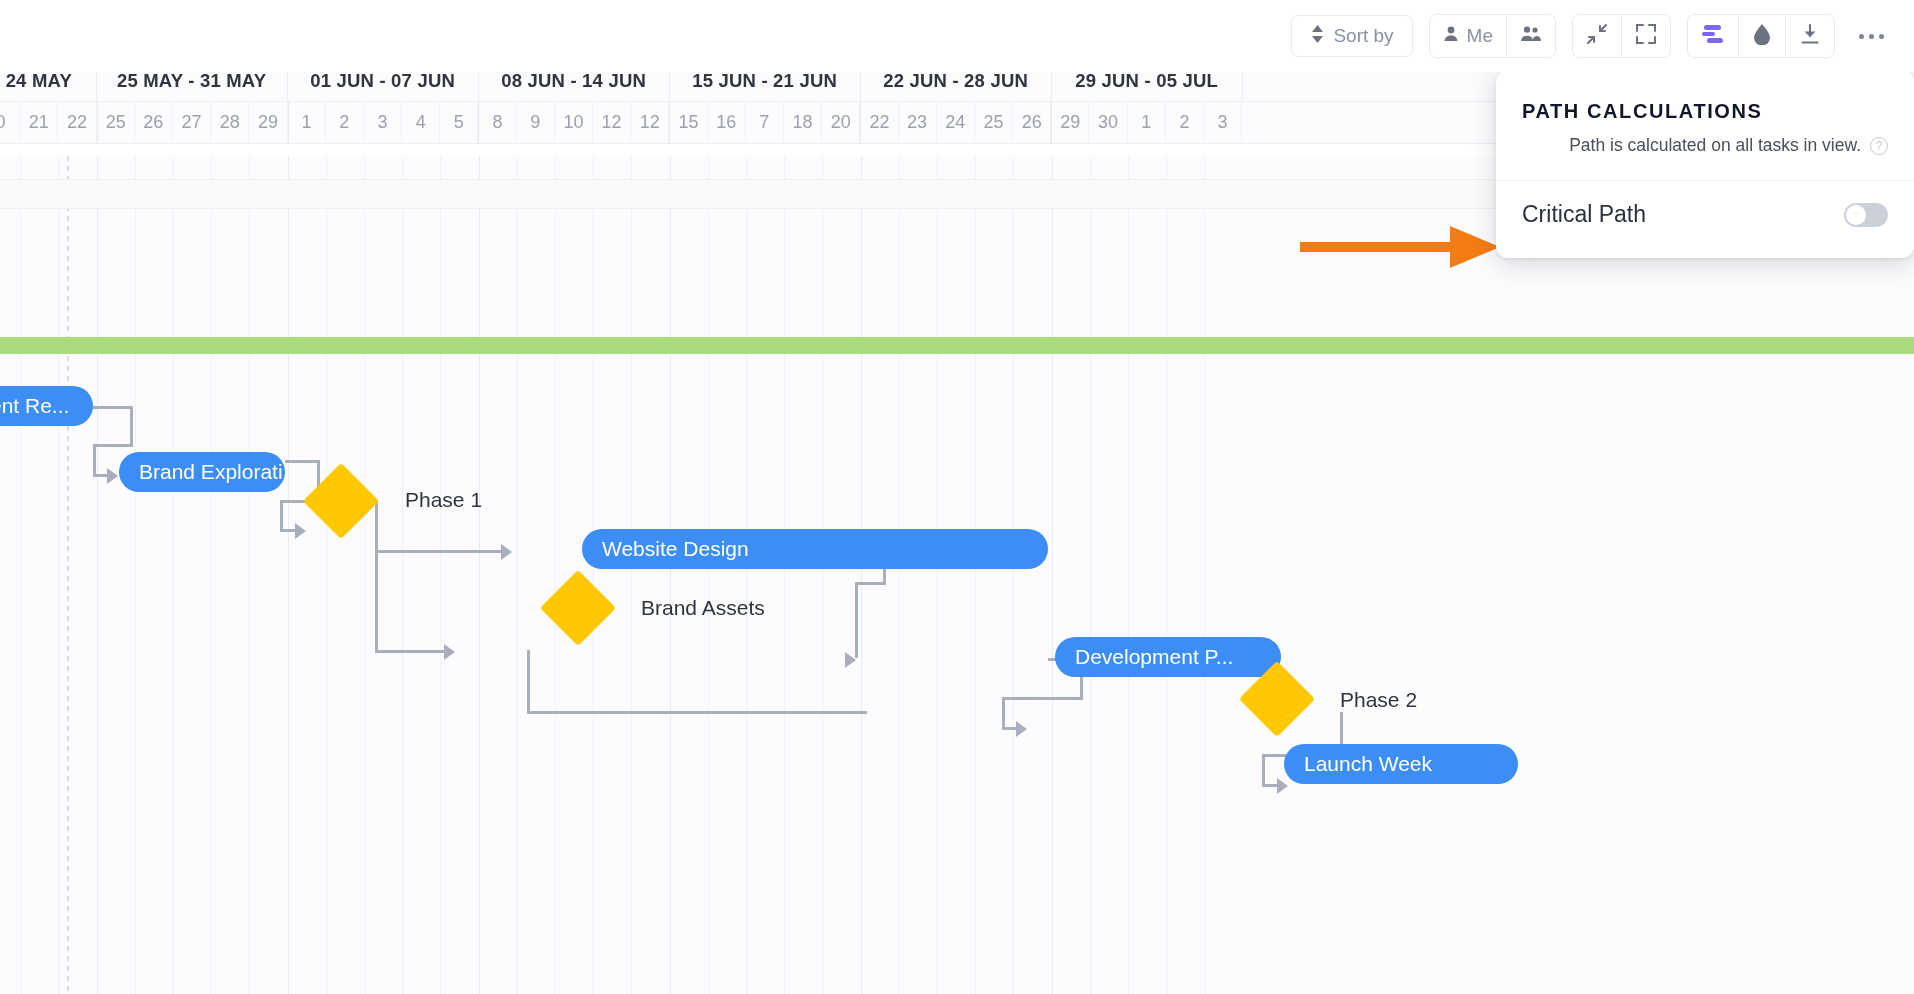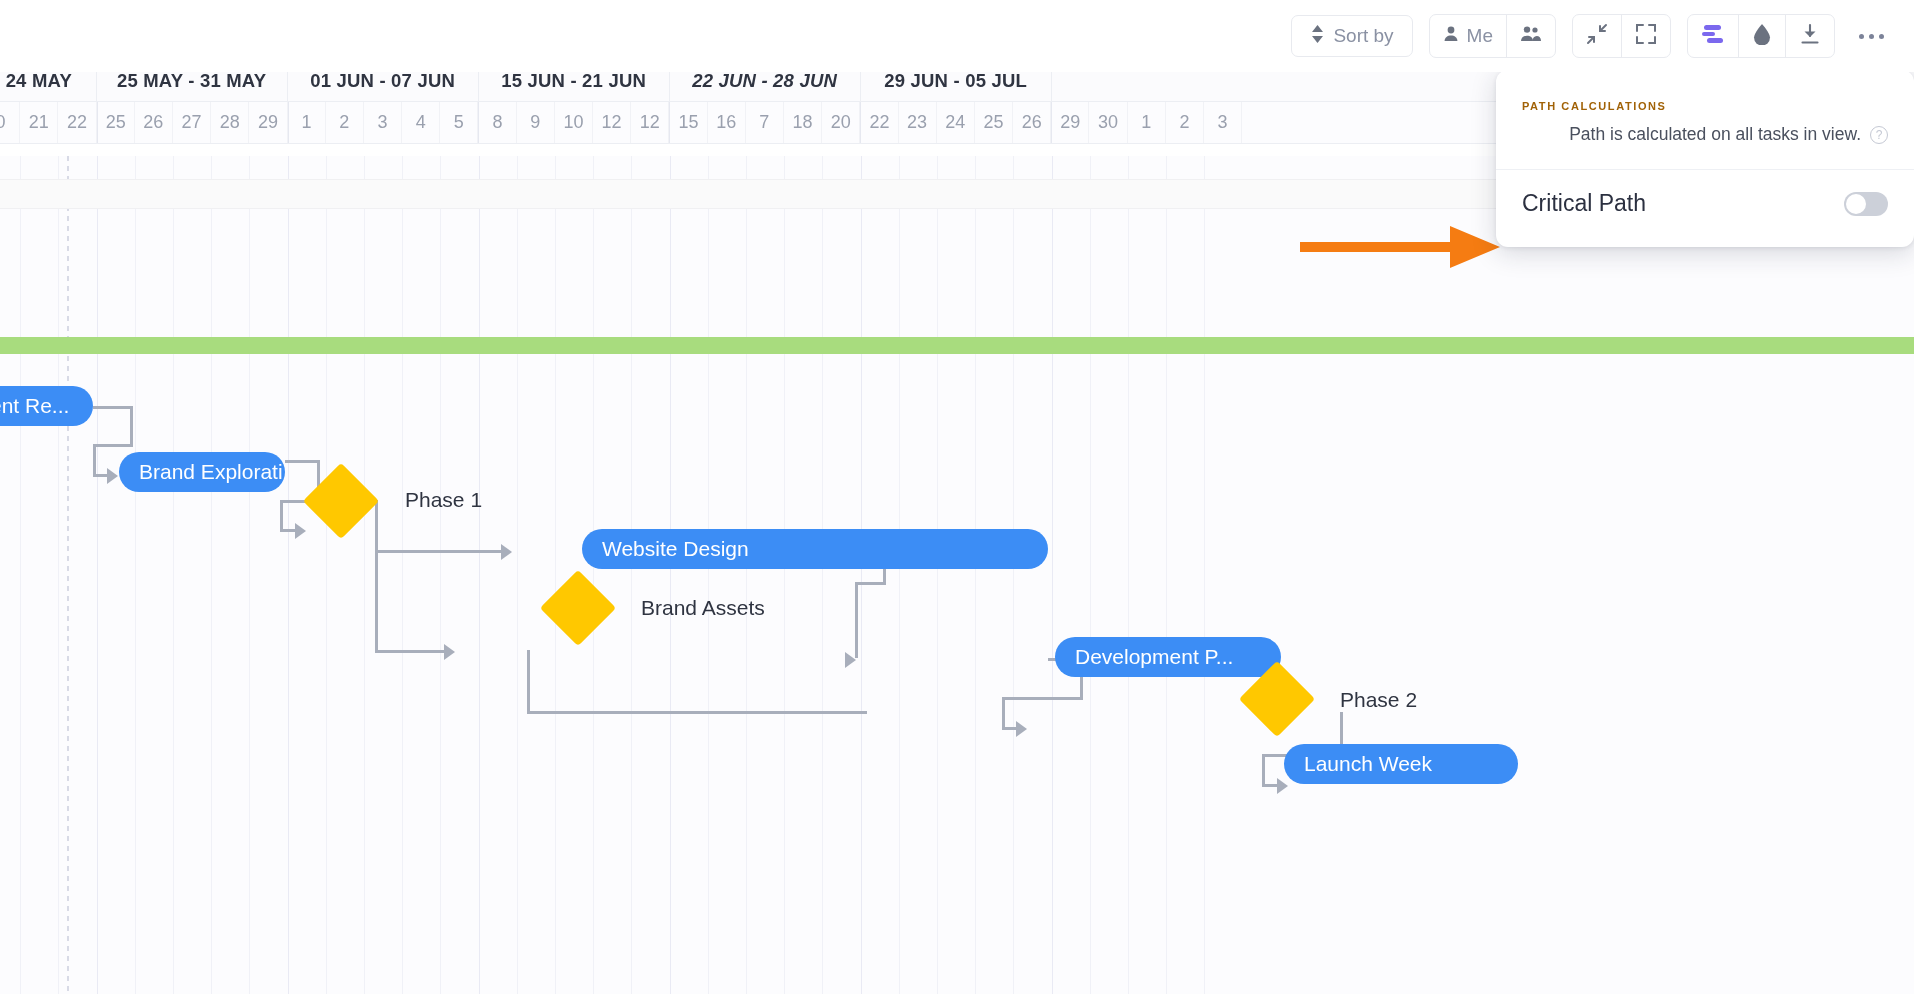--- a/index.html
+++ b/index.html
@@ -76,21 +76,21 @@
   .anno { position: absolute; z-index: 25; pointer-events: none; }
 
   
   .panel {
     position: absolute; top: 70px; right: 0; width: 418px;
     background: #ffffff; border-radius: 12px;
     box-shadow: 0 6px 26px rgba(30,35,60,.17), 0 1px 4px rgba(30,35,60,.10);
     z-index: 28; padding: 6px 0 16px 0;
   }
   .panel-head { padding: 24px 26px 6px 26px; }
-  .panel-title { font-size: 11px; font-weight: 700; letter-spacing: 1.6px; color: #a16207; text-transform: uppercase; }
+  .panel-title { font-size: 20px; font-weight: 700; letter-spacing: 1.6px; color: #0f172a; text-transform: uppercase; }
   .panel-sub { margin-top: 12px; font-size: 17.5px; color: #4a505e; display: flex; align-items: center; gap: 9px; justify-content: flex-end; }
   .help-icon { width: 18px; height: 18px; border-radius: 50%; border: 1.6px solid #c5c9d4; color: #c5c9d4;
     font-size: 12px; display: inline-flex; align-items: center; justify-content: center; line-height: 1; cursor: pointer; }
   .panel-div { height: 1px; background: #eef0f4; margin: 18px 0 6px 0; }
   .panel-row { display: flex; align-items: center; justify-content: space-between; padding: 14px 26px; cursor: pointer; }
   .panel-row-label { font-size: 23px; color: #2b3040; }
   .toggle { width: 44px; height: 24px; border-radius: 12px; background: #ccd0d9; position: relative; flex: 0 0 auto; }
   .toggle i { position: absolute; top: 2px; left: 2px; width: 20px; height: 20px; border-radius: 50%; background: #fff; display: block; }
 </style>
 </head>
@@ -197,23 +197,26 @@
         <div class="wk" style="width: 114.6px; margin-left: -18px;">
           <span>24 MAY</span>
         </div>
         <div class="wk" style="width: 191px;">
           <span>25 MAY - 31 MAY</span>
         </div>
         <div class="wk" style="width: 191px;">
           <span>01 JUN - 07 JUN</span>
         </div>
         <div class="wk" style="width: 191px;">
+          <span>08 JUN - 14 JUN</span>
+        </div>
+        <div class="wk" style="width: 191px;">
           <span>15 JUN - 21 JUN</span>
         </div>
-        <div class="wk" style="width: 191px; font-style: italic;">
+        <div class="wk" style="width: 191px;">
           <span>22 JUN - 28 JUN</span>
         </div>
         <div class="wk" style="width: 191px;">
           <span>29 JUN - 05 JUL</span>
         </div>
       </div>
     <div class="day-row" id="day-row">
         <div class="day" style="width: 38.2px; margin-left: -18px;">
           <span>0</span>
         </div>

